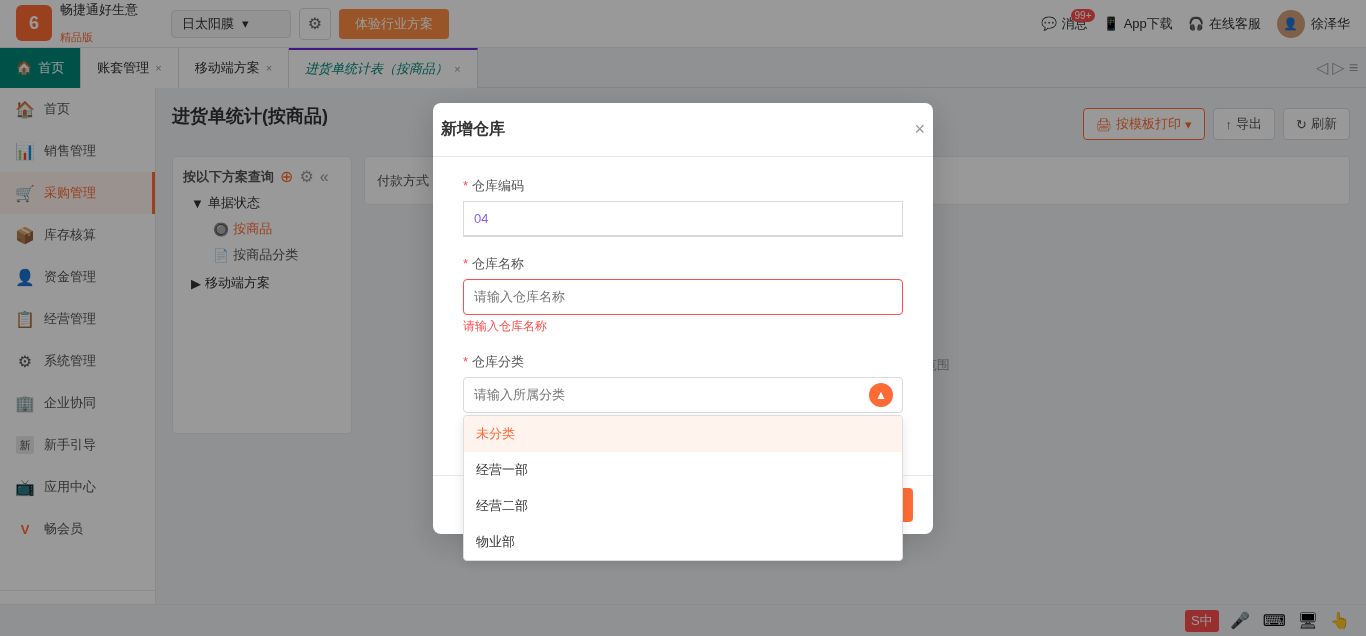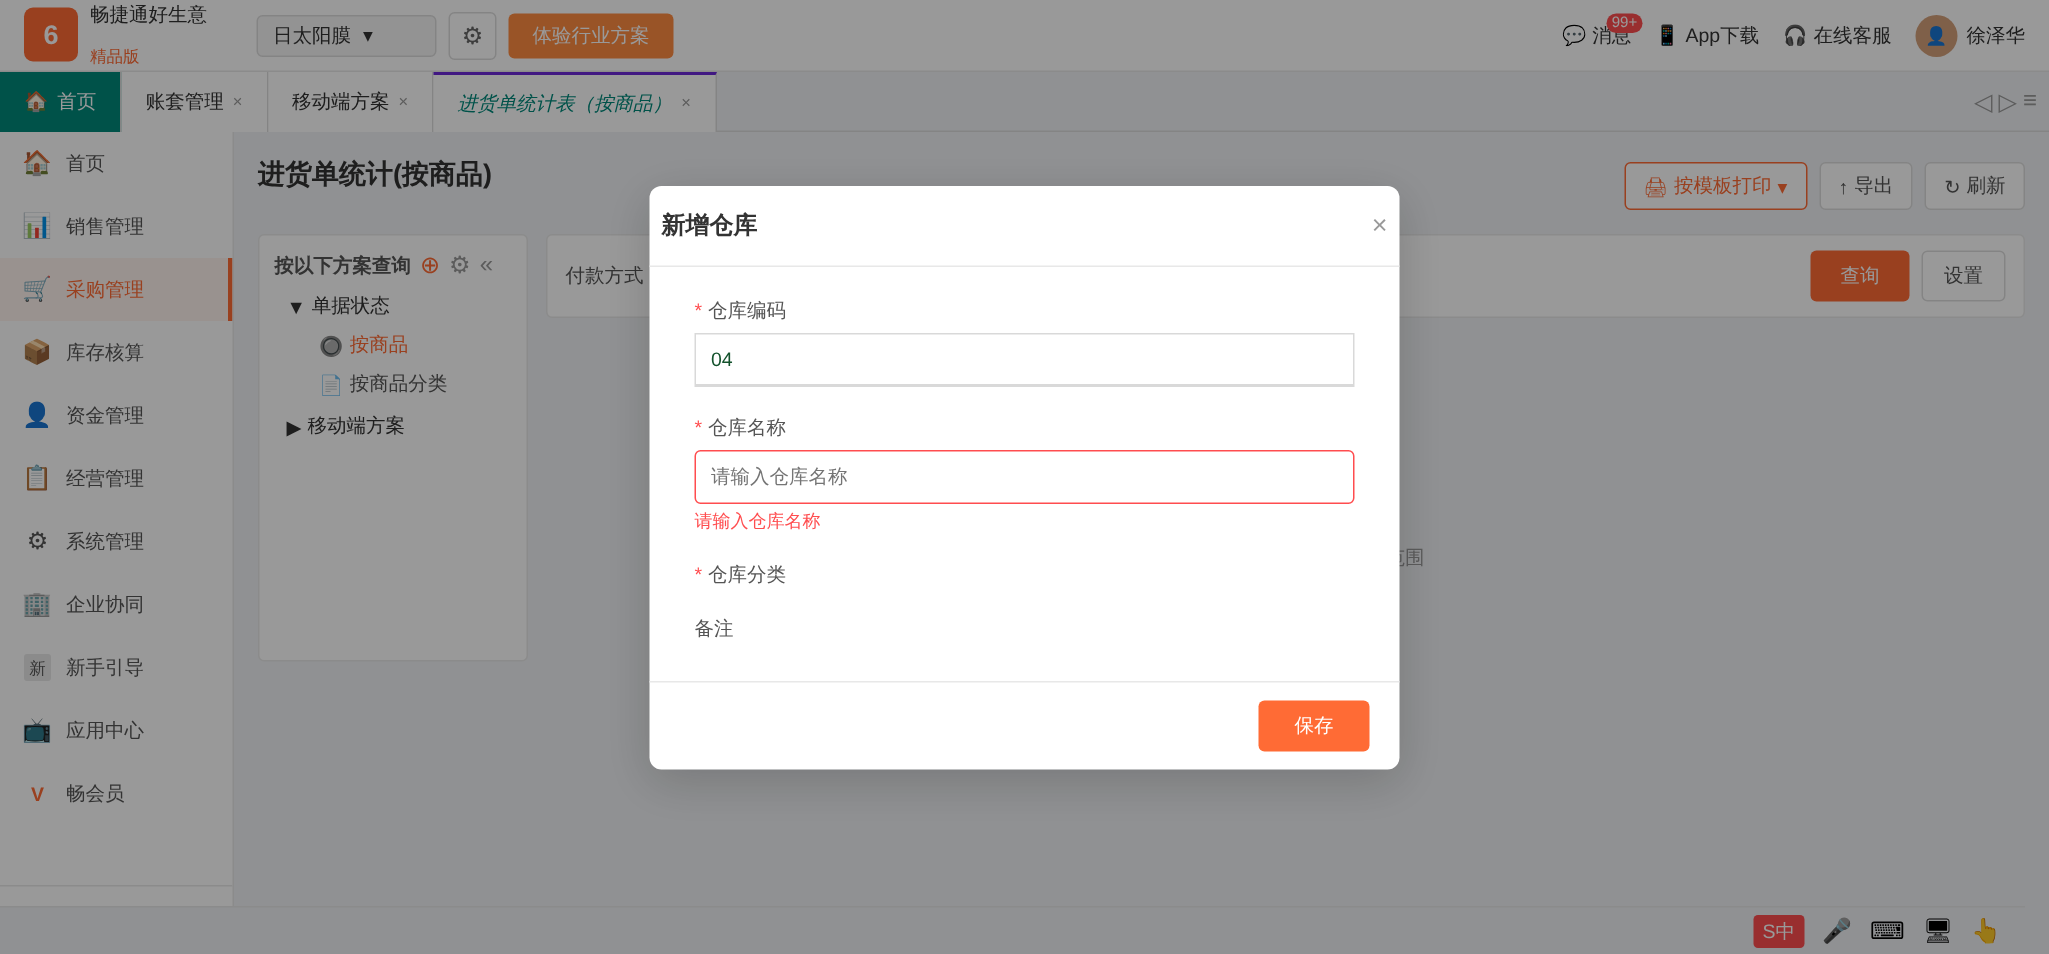--- a/index.html
+++ b/index.html
@@ -346,21 +346,21 @@
       gap: 2px;
     }
     .required { color: #ff4d4f; margin-right: 2px; }
     .form-input {
       width: 100%;
       height: 36px;
       border: 1px solid #d9d9d9;
       border-radius: 4px;
       padding: 0 10px;
       font-size: 13px;
-      color: #14532d;
+      color: #8b5cf6;
       outline: none;
     }
     .form-input.error {
       border-color: #ff4d4f;
     }
     .error-msg {
       color: #ff4d4f;
       font-size: 12px;
       margin-top: 3px;
     }
@@ -426,21 +426,21 @@
       border-radius: 4px;
       font-size: 13px;
       cursor: pointer;
     }
 
     
     .status-bar {
       position: fixed;
       bottom: 0;
       left: 0;
-      right: 16px;
+      right: 0;
       height: 32px;
       background: #f0f2f5;
       border-top: 1px solid #e8e8e8;
       display: flex;
       align-items: center;
       justify-content: flex-end;
       padding: 0 16px;
       gap: 12px;
       z-index: 5;
     }
@@ -635,24 +635,20 @@
             <div style="display:flex;align-items:center;gap:6px;font-size:13px;">
               <span style="color:#555;">单据状态</span>
               <select class="filter-select">
                 <option></option>
               </select>
             </div>
             <div style="display:flex;align-items:center;gap:6px;font-size:13px;">
               <span style="color:#555;">商品</span>
               <span style="color:#999;">···</span>
             </div>
-            <div style="margin-left:auto;display:flex;gap:8px;">
-              <button class="btn-query">查询</button>
-              <button class="btn-settings">设置</button>
-            </div>
           </div>
         </div>
 
         <div class="empty-hint">
           <div style="font-size:40px;">📊</div>
           <div style="display:flex;align-items:center;gap:6px;color:#999;font-size:13px;">
             <span>🔘</span>
             <span>选择上方的方案</span>
           </div>
           <div style="display:flex;align-items:center;gap:6px;color:#999;font-size:13px;">
@@ -688,20 +684,31 @@
         </div>
         <input class="form-input error" type="text" placeholder="请输入仓库名称" style="">
         <div class="error-msg">请输入仓库名称</div>
       </div>
 
       <div class="form-field">
         <div class="form-label">
           <span class="required">*</span>
           <span>仓库分类</span>
         </div>
+        <div class="form-select-wrapper">
+          <input class="form-select-input" type="text" placeholder="请输入所属分类" style="">
+          <div class="form-select-arrow">▲</div>
+          
+          <div class="dropdown-list">
+            <div class="dropdown-item highlighted">未分类</div>
+            <div class="dropdown-item">经营一部</div>
+            <div class="dropdown-item">经营二部</div>
+            <div class="dropdown-item">物业部</div>
+          </div>
+        </div>
       </div>
 
       <div class="form-field" style="margin-bottom:0;">
         <div class="form-label">
           <span>备注</span>
         </div>
       </div>
 
     </div>
     <div class="modal-footer">

